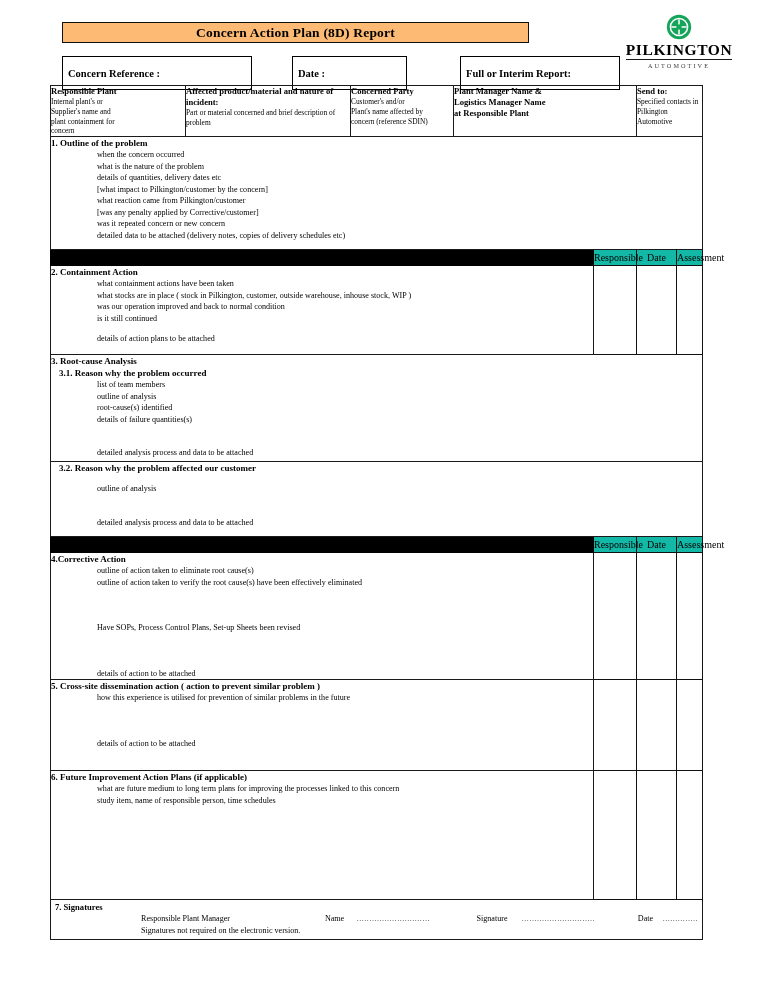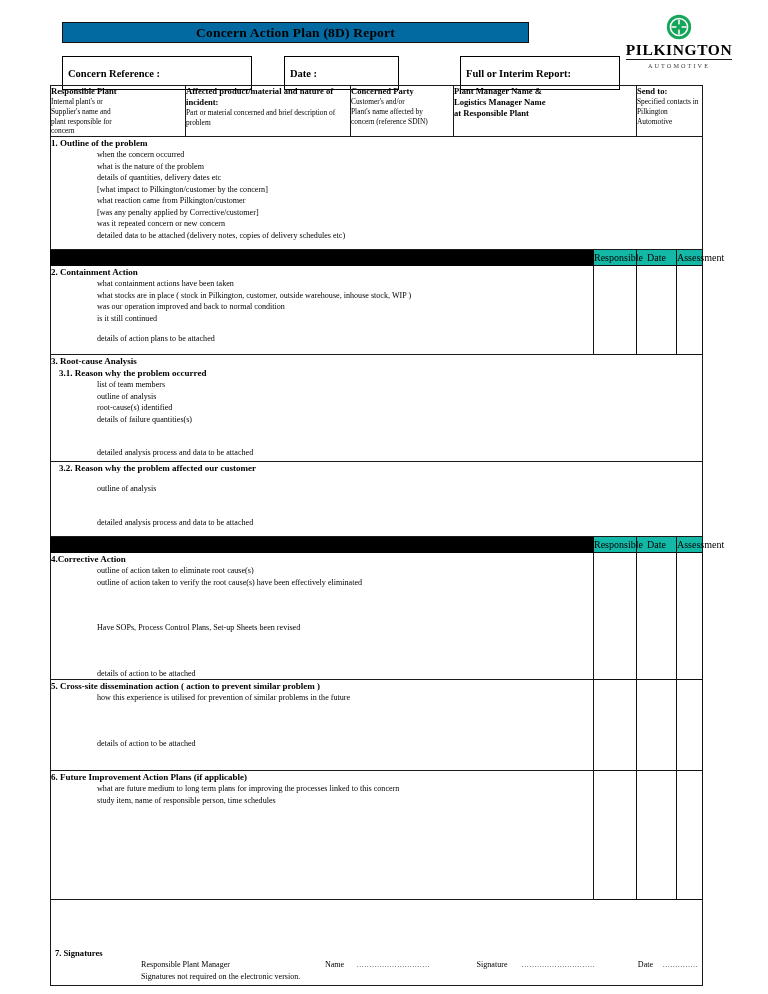--- a/index.html
+++ b/index.html
@@ -13,21 +13,21 @@
     position: relative;
     overflow: hidden;
   }
   .page { position: relative; width: 768px; height: 994px; }
 
   
   .title-banner {
     position: absolute;
     left: 62px; top: 22px;
     width: 465px; height: 19px;
-    background: #0369a1;
+    background: #fdba74;
     border: 1px solid #111;
     display: flex; align-items: center; justify-content: center;
   }
   .title-banner span {
     font-weight: bold;
     font-size: 13.5px;
     letter-spacing: .2px;
   }
 
   
@@ -63,21 +63,21 @@
     height: 34px;
     border: 1.4px solid #000;
     box-sizing: border-box;
     display: flex; align-items: center;
   }
   .entry-box span {
     font-weight: bold; font-size: 10.5px;
     padding-left: 5px;
   }
   #box-concern { left: 62px;  top: 56px; width: 190px; }
-  #box-date    { left: 284px; top: 56px; width: 115px; }
+  #box-date    { left: 292px; top: 56px; width: 115px; }
   #box-report  { left: 460px; top: 56px; width: 160px; }
 
   
   .main-table {
     position: absolute;
     left: 50px; top: 85px;
     width: 652px;
     border-collapse: collapse;
     table-layout: fixed;
   }
@@ -132,21 +132,21 @@
     font-size: 10px;
     height: 12px;
     padding: 1px 0 2px 0;
   }
 
   
   .rc { border: 1.3px solid #111 !important; }
 
   
   .sig-wrap { padding: 2px 4px 4px 4px; }
-  .sig-title { font-weight: bold; font-size: 8.6px; display:block;margin-top:46px; }
+  .sig-title { font-weight: bold; font-size: 8.6px; display:block; }
   .sig-table { width: 100%; border-collapse: collapse; margin-top: 1px; }
   .sig-table td {
     border: none !important;
     font-size: 8.1px;
     line-height: 1.5;
     padding: 0;
     white-space: nowrap;
   }
   .sig-role { padding-left: 86px !important; width: 215px; }
   .sig-lbl { width: 36px; }
@@ -208,21 +208,21 @@
         <col style="width:40px">
         <col style="width:26px">
     </colgroup>
 
     <tbody>
         <tr>
       <td class="hdr-cell">
         <span class="hdr-title">Responsible Plant</span>
         <span class="hdr-sub">Internal plant's or</span>
         <span class="hdr-sub">Supplier's name and</span>
-        <span class="hdr-sub">plant responsible for</span>
+        <span class="hdr-sub">plant containment for</span>
         <span class="hdr-sub">concern</span>
       </td>
       <td class="hdr-cell">
         <span class="hdr-title">Affected product/material and nature of incident:</span>
         <span class="hdr-sub">Part or material concerned and brief description of problem</span>
       </td>
       <td class="hdr-cell">
         <span class="hdr-title">Concerned Party</span>
         <span class="hdr-sub">Customer's and/or</span>
         <span class="hdr-sub">Plant's name affected by</span>

